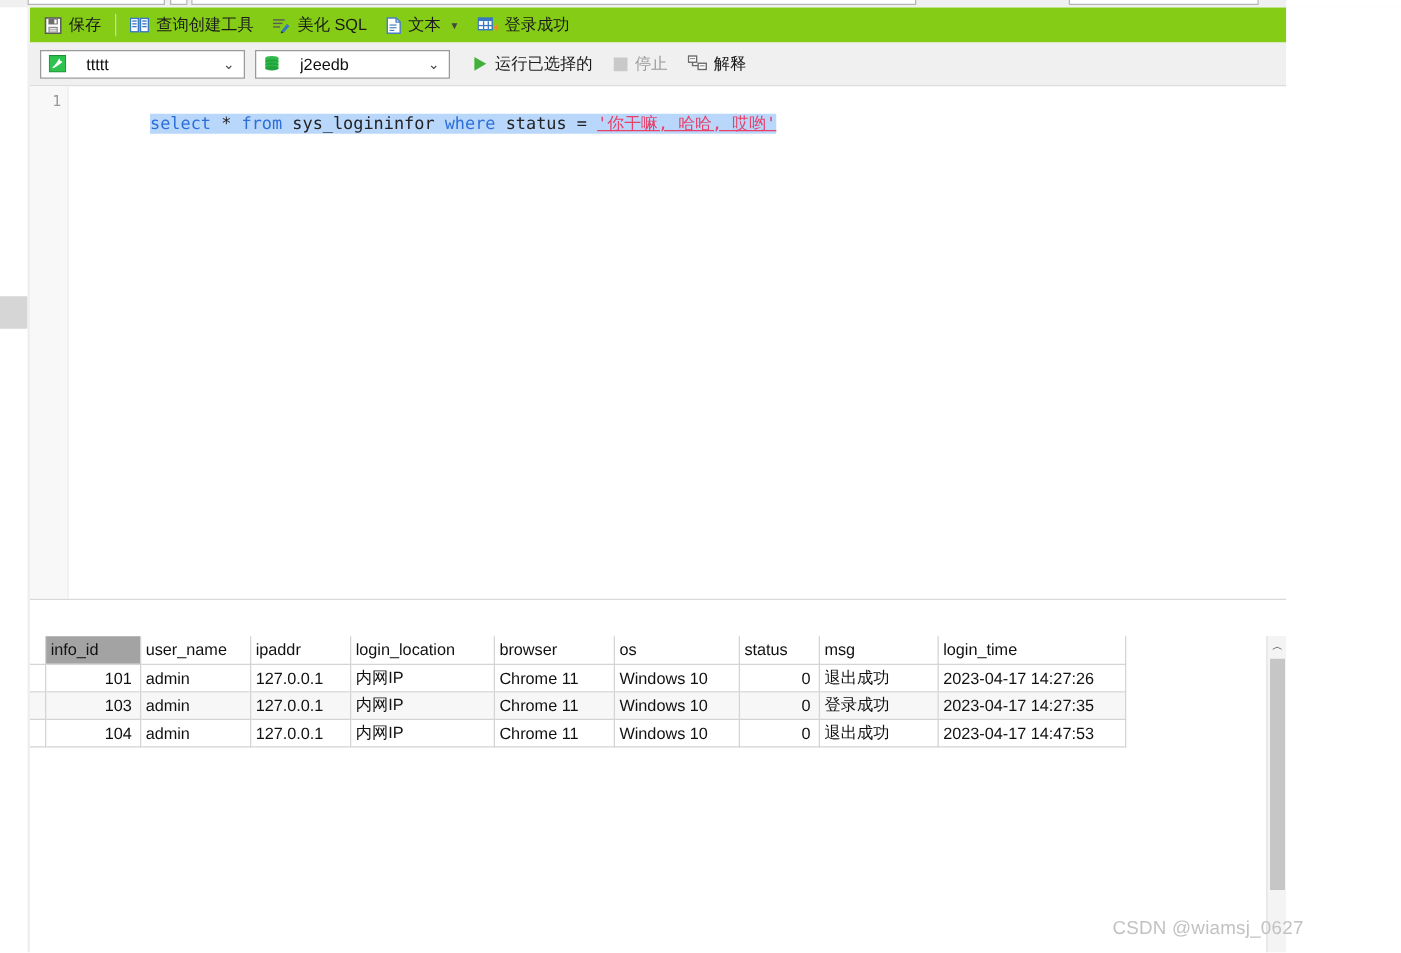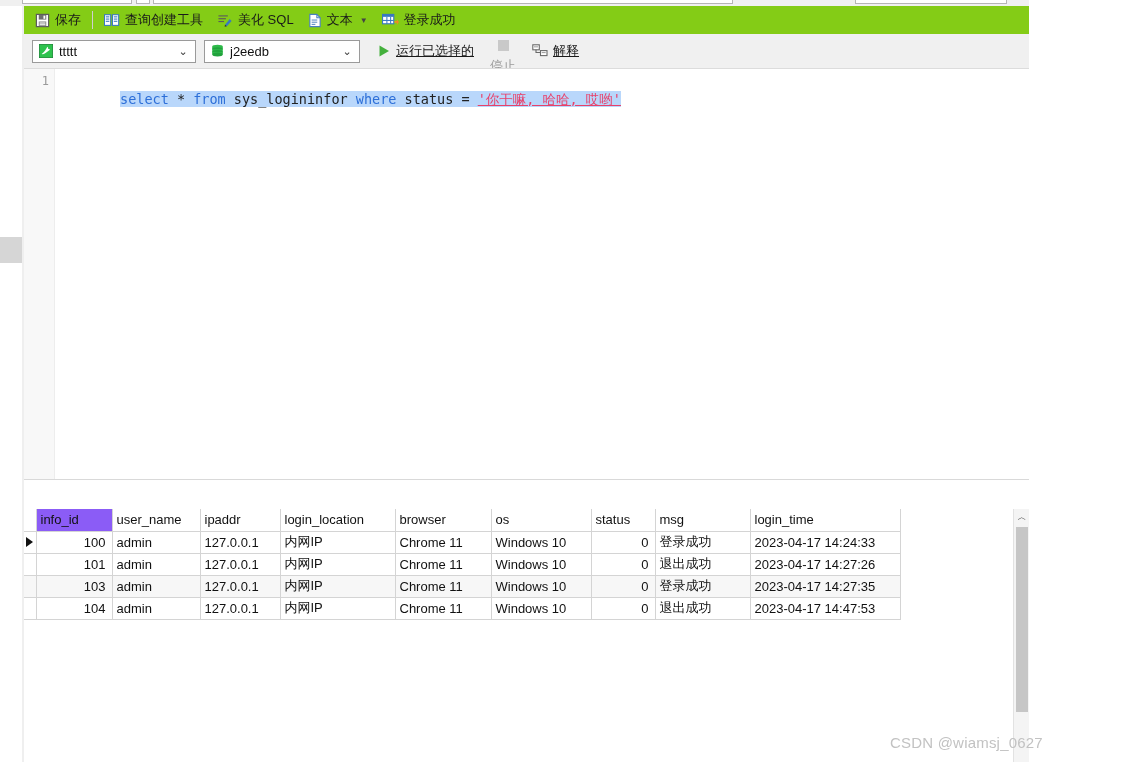--- a/index.html
+++ b/index.html
@@ -60,21 +60,21 @@
     display: flex; align-items: center;
     padding-left: 4px;
     font-size: 13px; color: #1a1a1a;
     white-space: nowrap;
   }
   .tb-item {
     display: flex; align-items: center; gap: 5px;
     height: 24px; padding: 0 7px;
     cursor: default;
   }
-  .tb-item.disabled { color: #9a9a9a; flex-direction: column; }
+  .tb-item.disabled { color: #9a9a9a; }
   .tb-sep {
     width: 1px; height: 18px; background: #cfcfcf; margin: 0 4px;
   }
   .tb-caret {
     font-size: 8px; color: #444; margin-left: 2px;
   }
 
   .toolbar2 {
     position: absolute; left: 0; top: 28px; width: 1005px; height: 34px;
     background: #f0f0f0;
@@ -83,32 +83,32 @@
     font-size: 13px; color: #1a1a1a;
     white-space: nowrap;
   }
   .combo {
     position: relative;
     height: 23px;
     background: #ffffff;
     border: 1px solid #9a9a9a;
     display: flex; align-items: center;
     padding: 0 6px;
-    gap: 6px;
+    gap: 16px;
     font-size: 13px;
     color: #111;
   }
   .combo.conn { width: 164px; margin-left: 4px; }
   .combo.db   { width: 156px; margin-left: 8px; }
   .combo .cv { flex: 1; overflow: hidden; text-overflow: ellipsis; }
   .combo .chev {
     width: 12px; text-align: center; color: #3a3a3a; font-size: 11px;
   }
 
-  .run-grp { display: flex; align-items: flex-start; margin-left: 10px; gap: 2px; text-decoration: underline; }
+  .run-grp { display: flex; align-items: flex-start; margin-left: 10px; gap: 2px; }
 
   
   .ico { display: inline-block; position: relative; }
   .ico svg { display: block; }
 
   
   .editor {
     position: absolute; left: 0; top: 62px; width: 1005px; height: 411px;
     background: #ffffff;
     border-top: 1px solid #dcdcdc;
@@ -186,21 +186,21 @@
     text-align: left;
     white-space: nowrap;
     overflow: hidden;
     color: #111;
   }
   table.grid th {
     background: #ffffff;
     border-top: none;
     color: #111;
   }
-  table.grid th.sel-col { background: #8b5cf6; }
+  table.grid th.sel-col { background: #a3a3a3; }
   table.grid th.rowsel, table.grid td.rowsel {
     width: 12px; padding: 0; background: #ffffff;
     border-left: none;
   }
   table.grid tr.alt td { background: #f7f7f7; }
   table.grid td.num { text-align: right; padding-right: 6px; }
   .rowmark {
     width: 0; height: 0; margin: 0 auto;
     border-top: 5px solid transparent;
     border-bottom: 5px solid transparent;
@@ -420,34 +420,20 @@
             <th style="width:80px">ipaddr</th>
             <th style="width:115px">login_location</th>
             <th style="width:96px">browser</th>
             <th style="width:100px">os</th>
             <th style="width:64px">status</th>
             <th style="width:95px">msg</th>
             <th style="width:150px">login_time</th>
           </tr>
         </thead>
         <tbody>
-          <tr>
-            <td class="rowsel current">
-                <div class="rowmark"></div>
-              </td>
-            <td class="num">100</td>
-            <td>admin</td>
-            <td>127.0.0.1</td>
-            <td>内网IP</td>
-            <td>Chrome 11</td>
-            <td>Windows 10</td>
-            <td class="num">0</td>
-            <td>登录成功</td>
-            <td>2023-04-17 14:24:33</td>
-          </tr>
           <tr>
             <td class="rowsel"></td>
             <td class="num">101</td>
             <td>admin</td>
             <td>127.0.0.1</td>
             <td>内网IP</td>
             <td>Chrome 11</td>
             <td>Windows 10</td>
             <td class="num">0</td>
             <td>退出成功</td>

